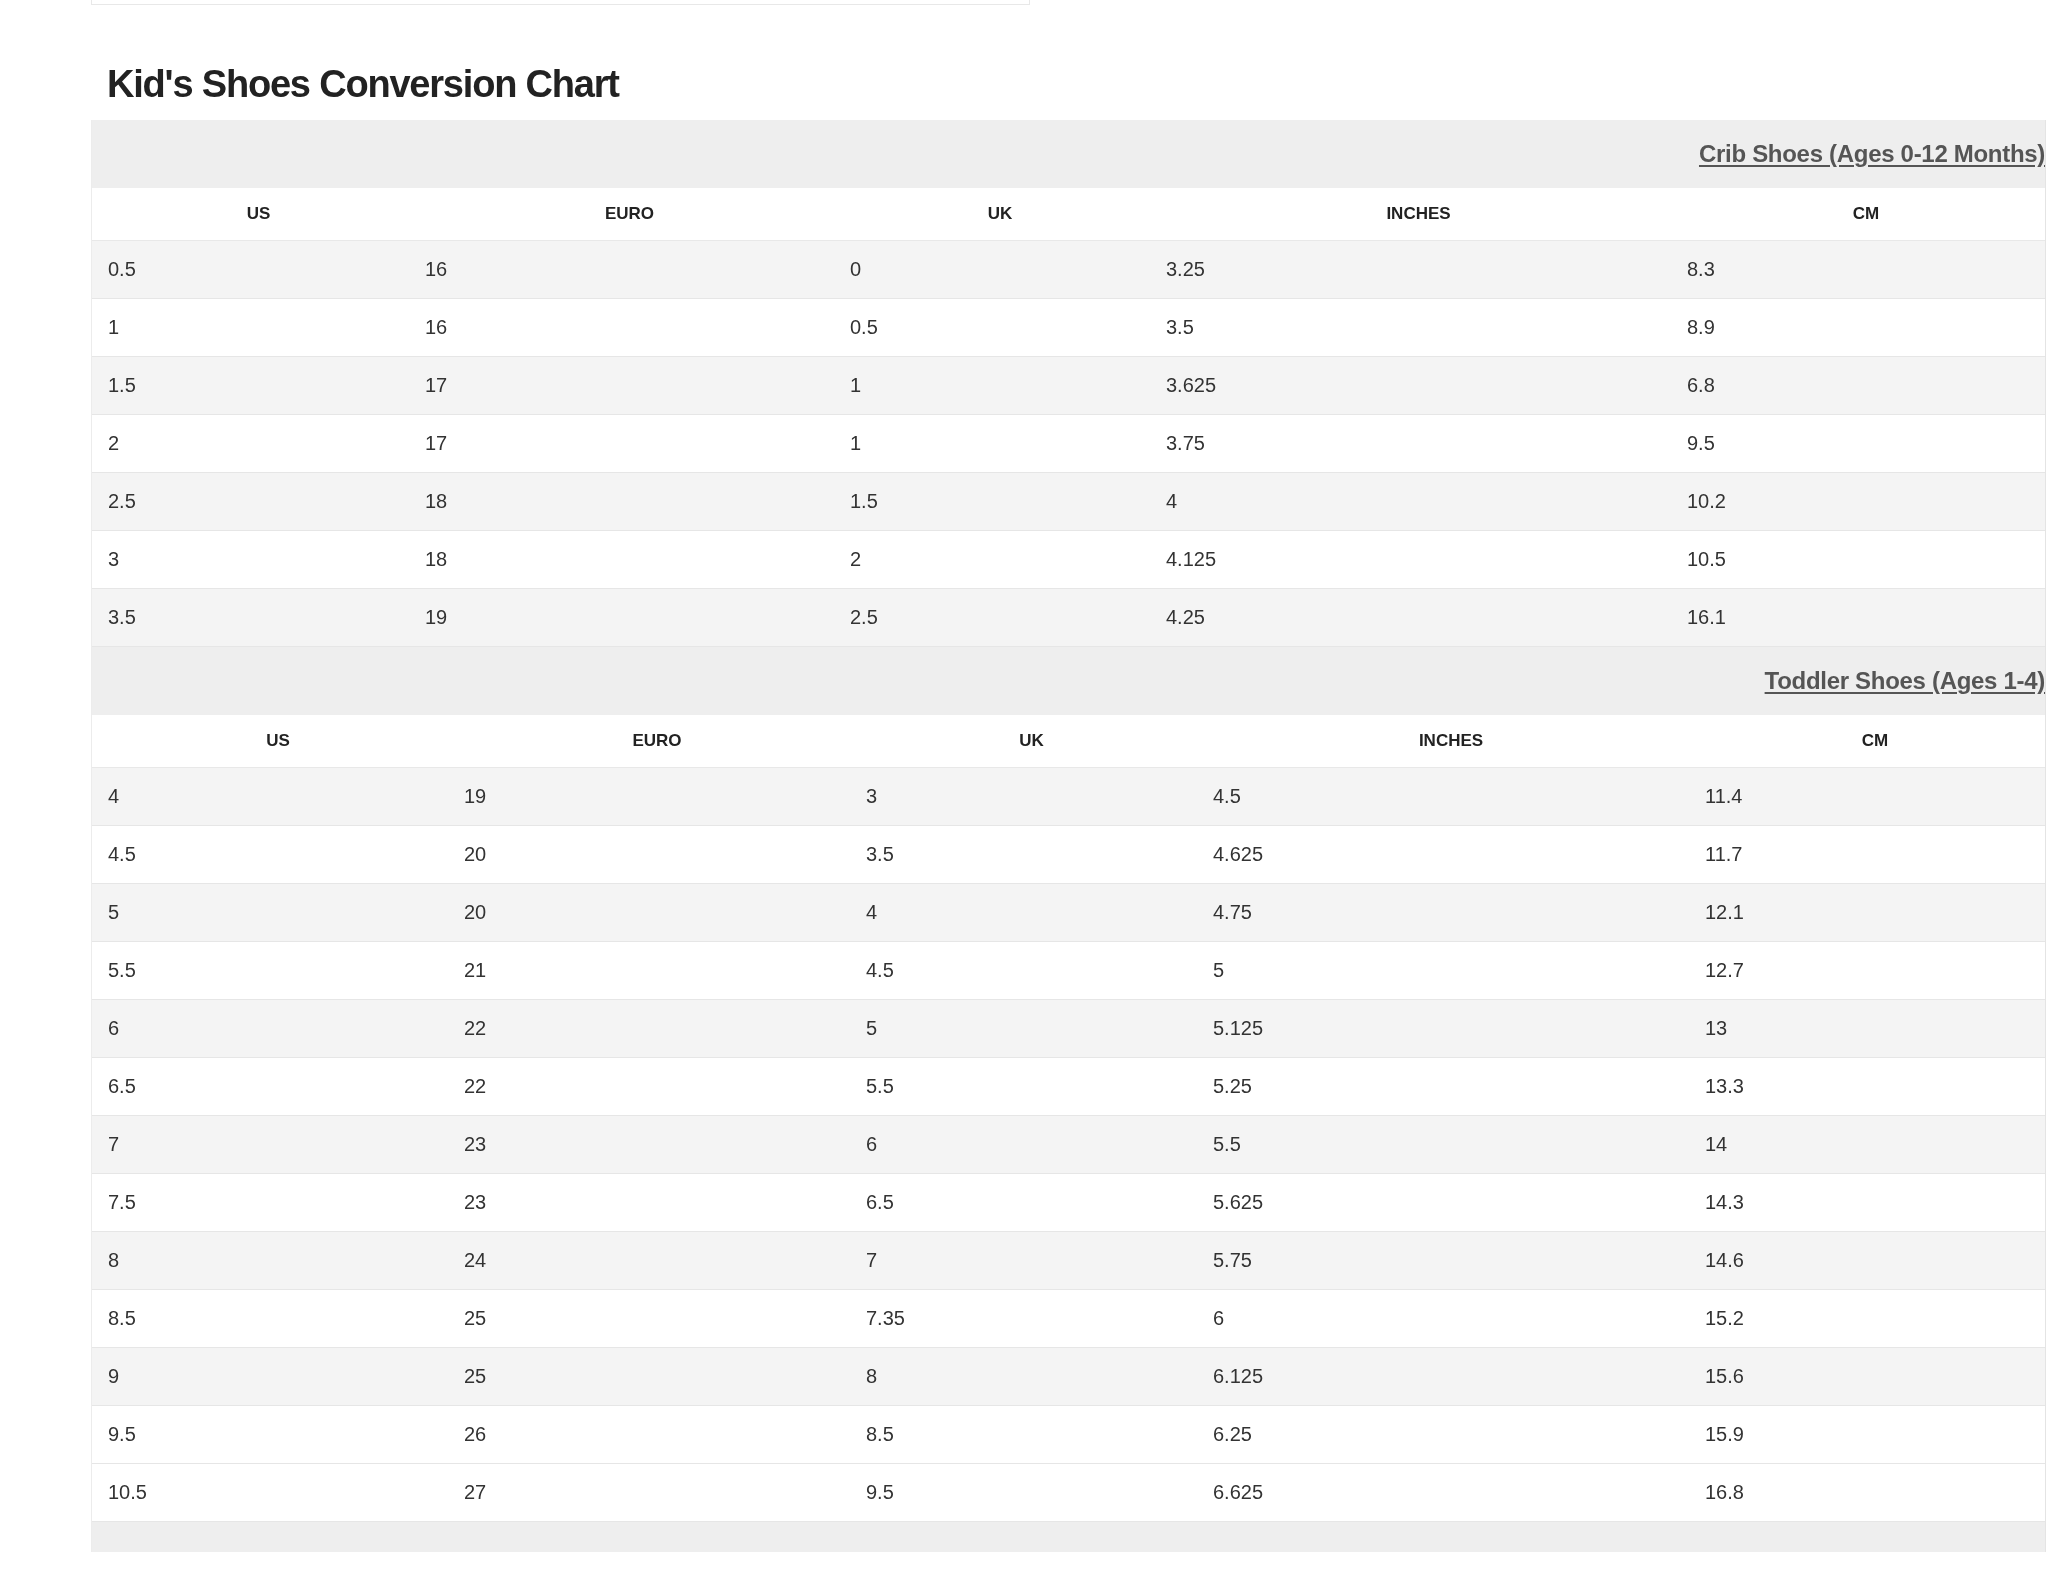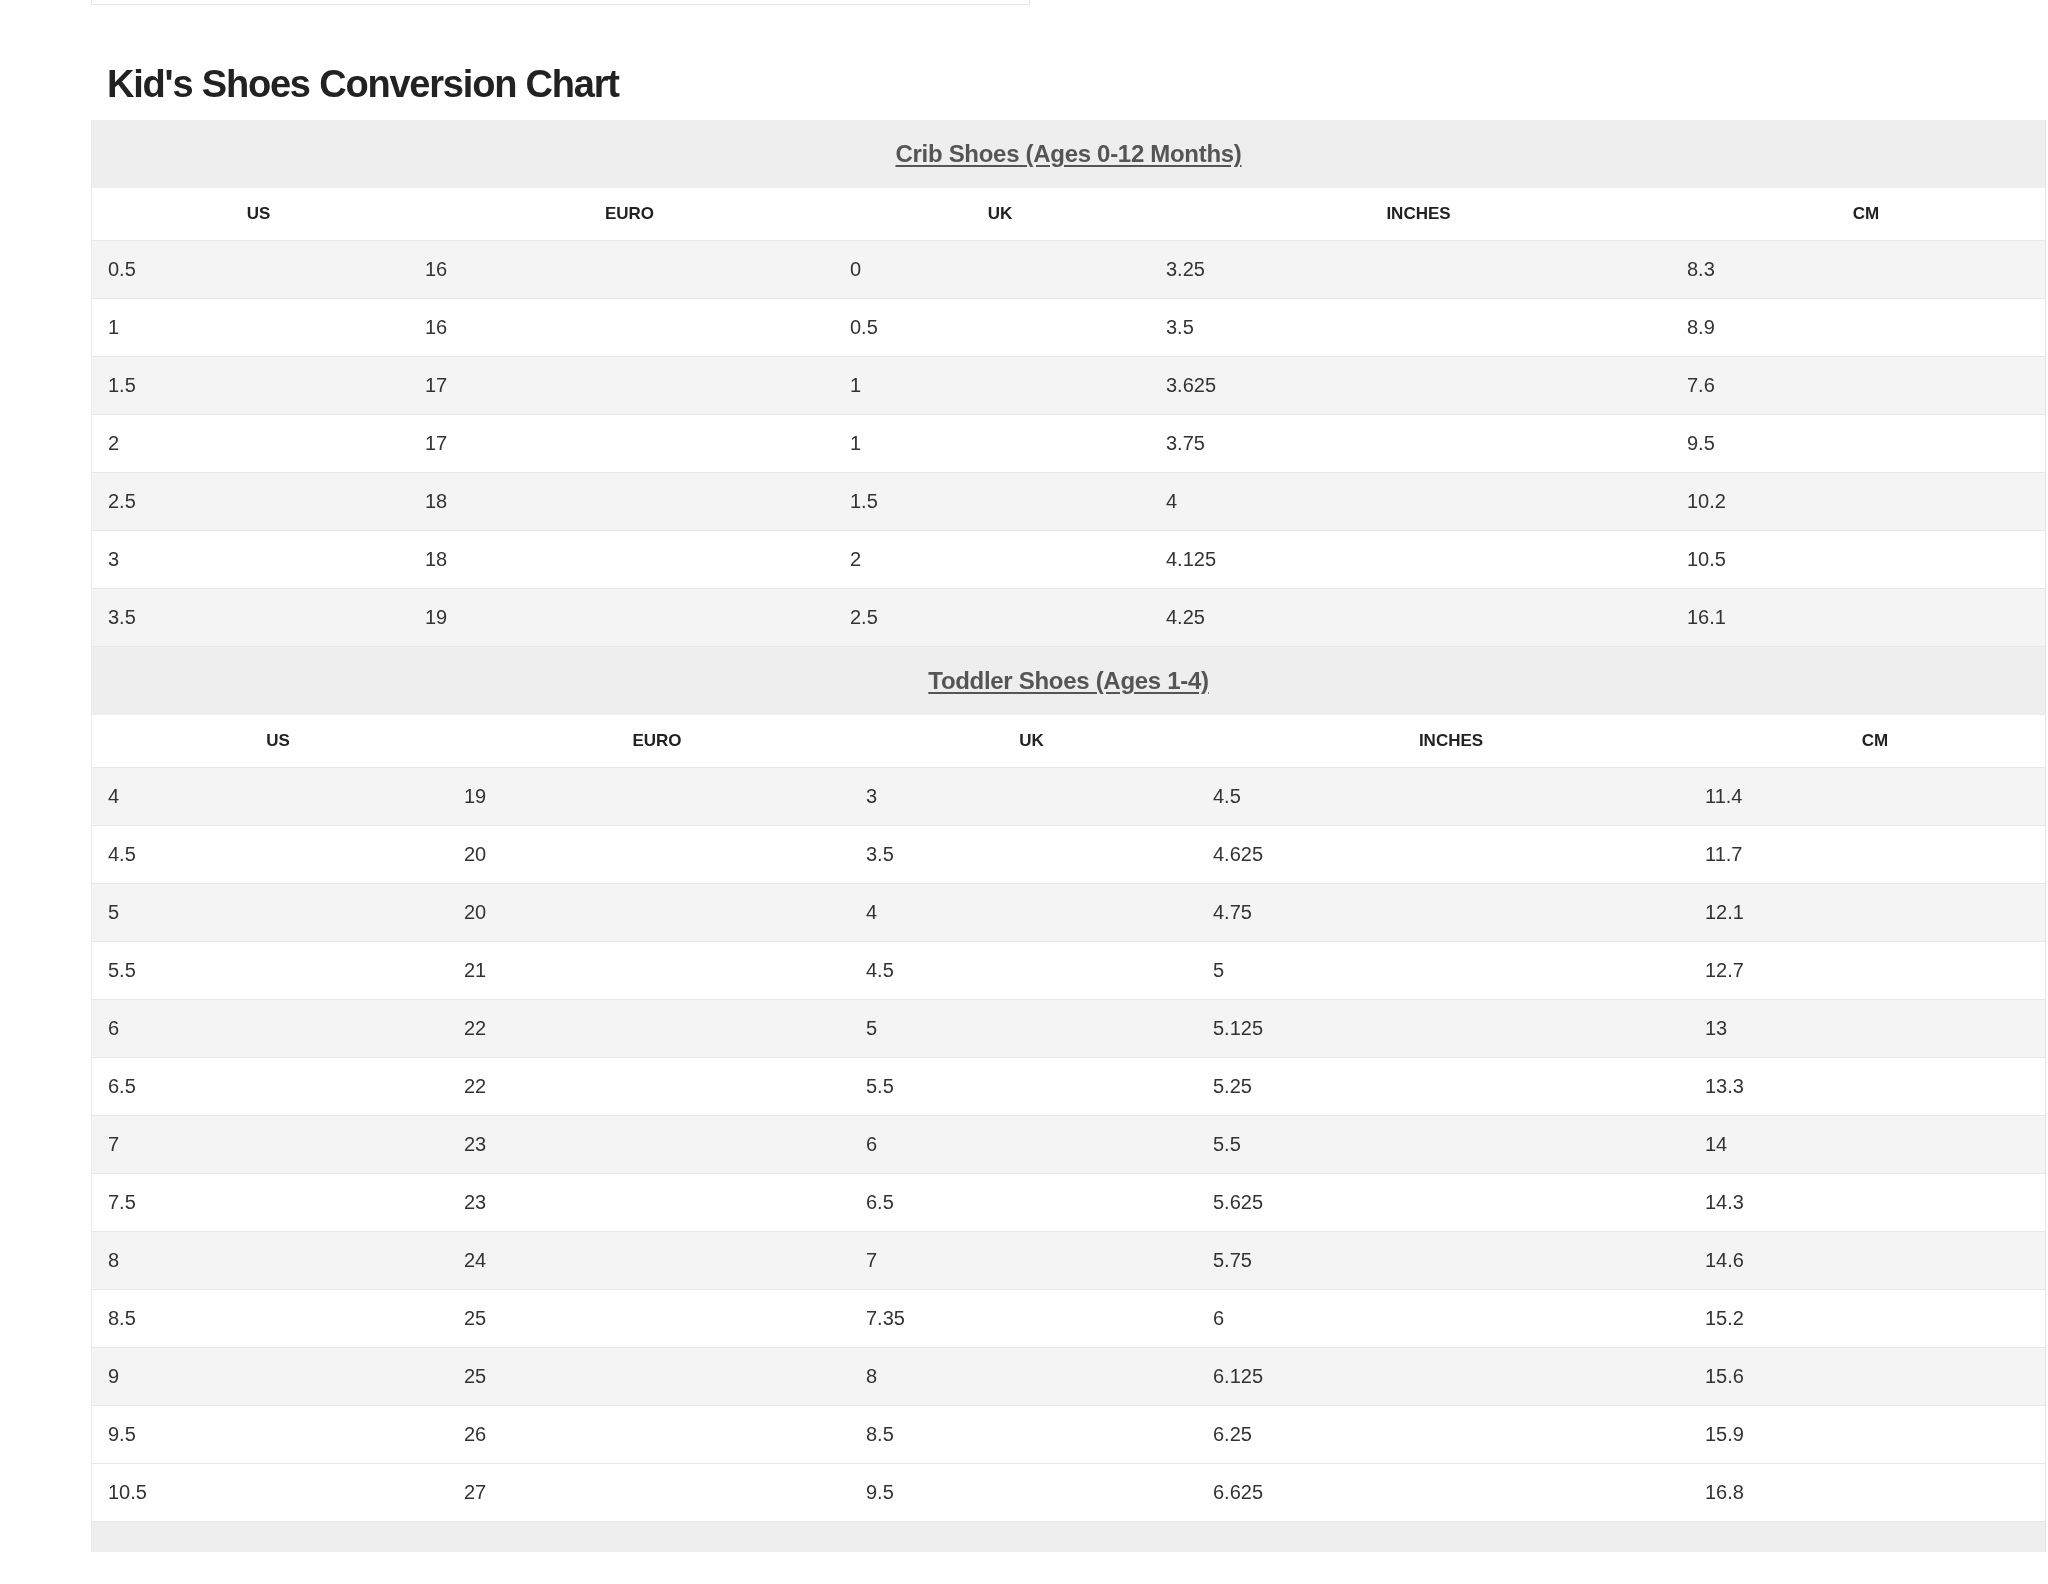--- a/index.html
+++ b/index.html
@@ -18,21 +18,21 @@
   }
   .chart-wrap {
     position: absolute; left: 91px; top: 120px; width: 1953px;
     border-right: 1px solid #e4e4e4; border-left: 1px solid #ececec;
   }
   table.size-table {
     width: 100%; border-collapse: collapse; table-layout: fixed;
     font-size: 20px; color: #333333;
   }
   .section-row td {
-    background: #eeeeee; height: 68px; text-align: center; padding: 0;
+    background: #eeeeee; height: 68px; text-align: right; padding: 0;
   }
   .section-title {
     font-weight: 700; font-size: 24px; color: #555555;
     text-decoration: underline; text-underline-offset: 3px;
     letter-spacing: -0.3px;
   }
   .colhead-row th {
     background: #ffffff; height: 52px; text-align: center; padding: 0 0 0 16px;
     font-weight: 700; font-size: 17px; color: #222222;
     border-bottom: 1px solid #e8e8e8;
@@ -85,21 +85,21 @@
             <td>16</td>
             <td>0.5</td>
             <td>3.5</td>
             <td>8.9</td>
           </tr>
           <tr class="data-row odd">
             <td>1.5</td>
             <td>17</td>
             <td>1</td>
             <td>3.625</td>
-            <td>7.6</td>
+            <td>6.8</td>
           </tr>
           <tr class="data-row even">
             <td>2</td>
             <td>17</td>
             <td>1</td>
             <td>3.75</td>
             <td>9.5</td>
           </tr>
           <tr class="data-row odd">
             <td>2.5</td>

